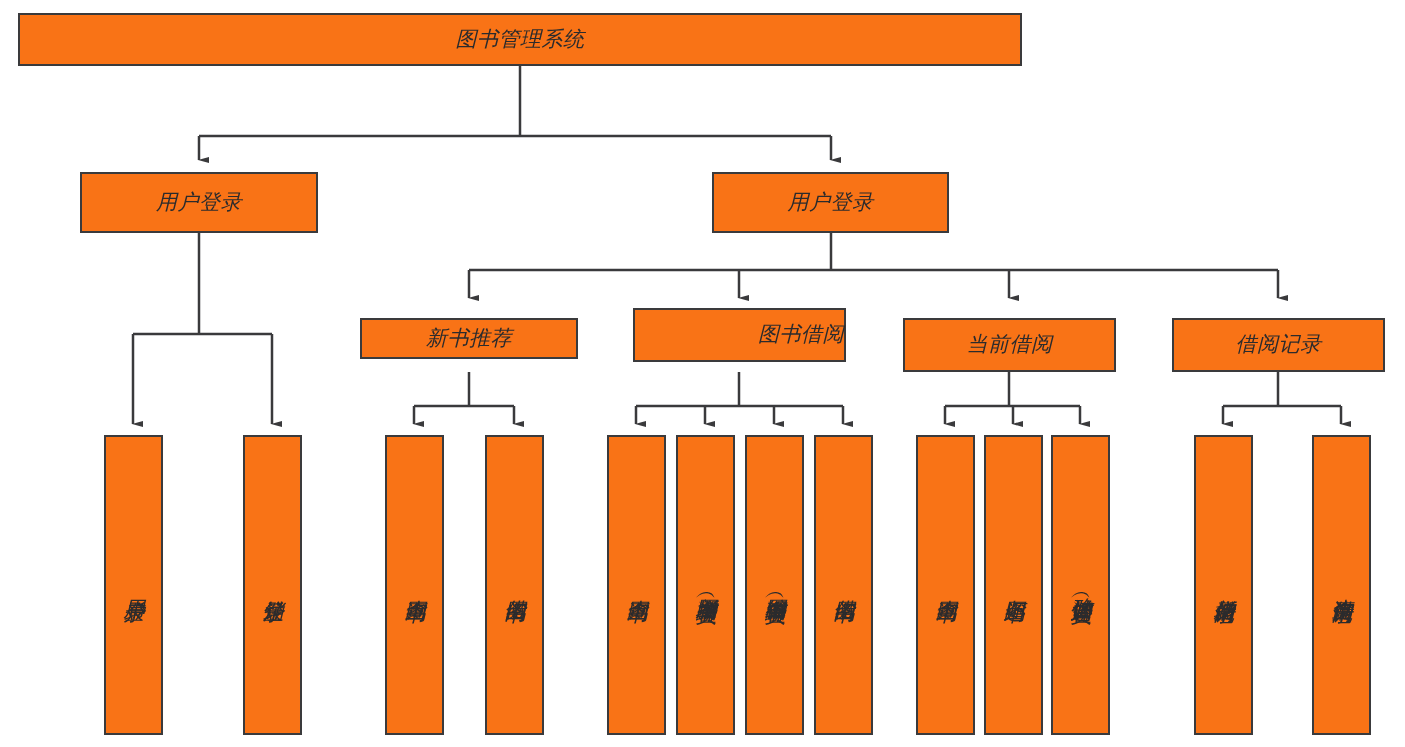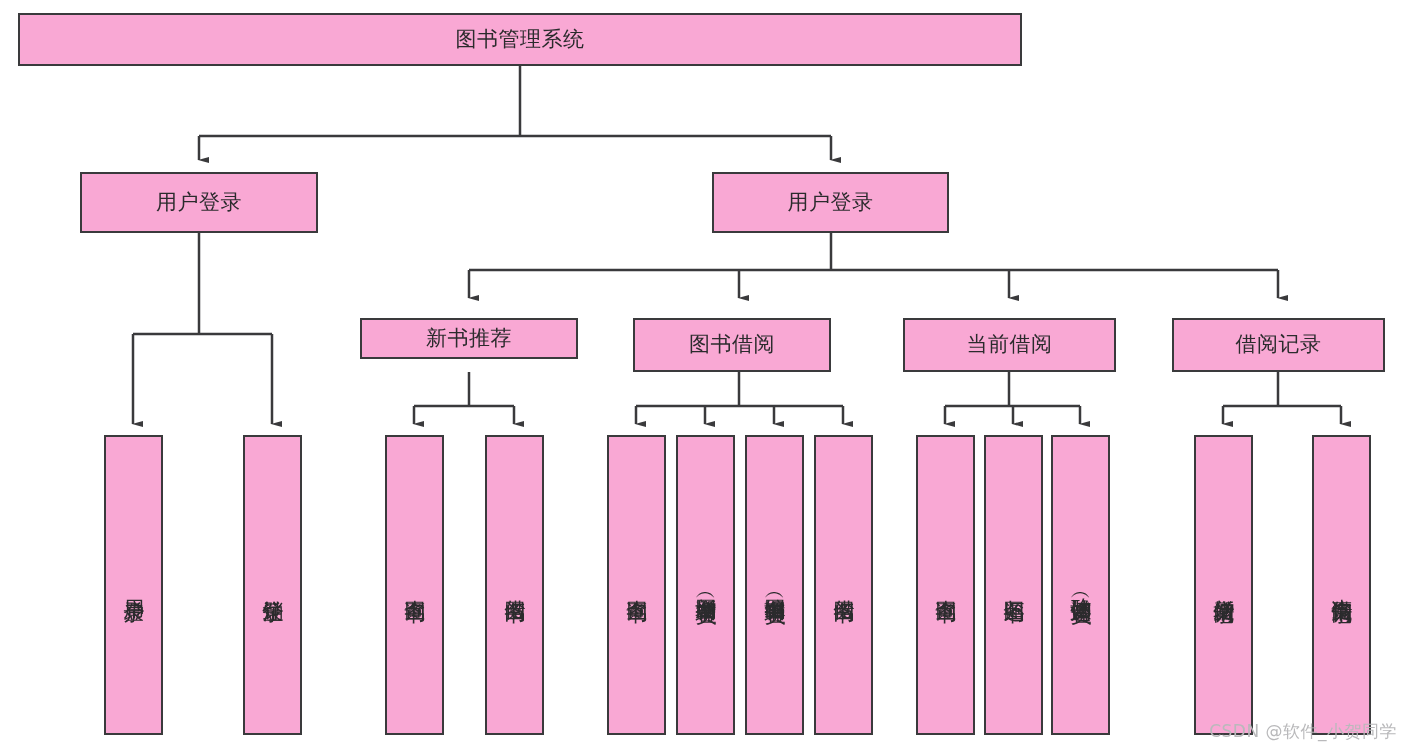--- a/index.html
+++ b/index.html
@@ -21,25 +21,26 @@
     position: absolute;
     left: 0;
     top: 0;
     width: 1405px;
     height: 747px;
   }
   .node {
     position: absolute;
     box-sizing: border-box;
     border: 2.5px solid #3a3a3c;
-    background: #f9a8d4;
+    background: #f97316;
     display: flex;
     align-items: center;
     justify-content: center;
     color: #2b2b2d;
+    font-style: italic;
   }
   .node.horizontal {
     font-size: 21px;
     letter-spacing: 0.5px;
     line-height: 1.2;
   }
   .node.vertical {
     writing-mode: vertical-rl;
     text-orientation: upright;
     font-size: 21px;
@@ -126,21 +127,21 @@
   <div class="node horizontal" style="left:80px; top:172px; width:238px; height:61px;">
     <span>用户登录</span>
   </div>
   <div class="node horizontal" style="left:712px; top:172px; width:237px; height:61px;">
     <span>用户登录</span>
   </div>
 
   <div class="node horizontal" style="left:360px; top:318px; width:218px; height:41px;">
     <span>新书推荐</span>
   </div>
-  <div class="node horizontal" style="left:633px; top:318px; width:198px; height:54px;">
+  <div class="node horizontal" style="left:633px; top:308px; width:213px; height:54px;justify-content:flex-end;">
     <span>图书借阅</span>
   </div>
   <div class="node horizontal" style="left:1172px; top:318px; width:213px; height:54px;">
     <span>借阅记录</span>
   </div>
   <div class="node horizontal" style="left:903px; top:318px; width:213px; height:54px;">
     <span>当前借阅</span>
   </div>
 
   <div class="node vertical" style="left:104px; top:435px; width:59px; height:300px;">
@@ -180,15 +181,14 @@
     <span class="vtext">确认归还（管理员）</span>
   </div>
 
   <div class="node vertical" style="left:1194px; top:435px; width:59px; height:300px;">
     <span class="vtext">新增借阅记录</span>
   </div>
   <div class="node vertical" style="left:1312px; top:435px; width:59px; height:300px;">
     <span class="vtext">查询借阅记录</span>
   </div>
 
-  <div id="watermark">CSDN @软件_小贺同学</div>
 
 </div>
 
 </body></html>

